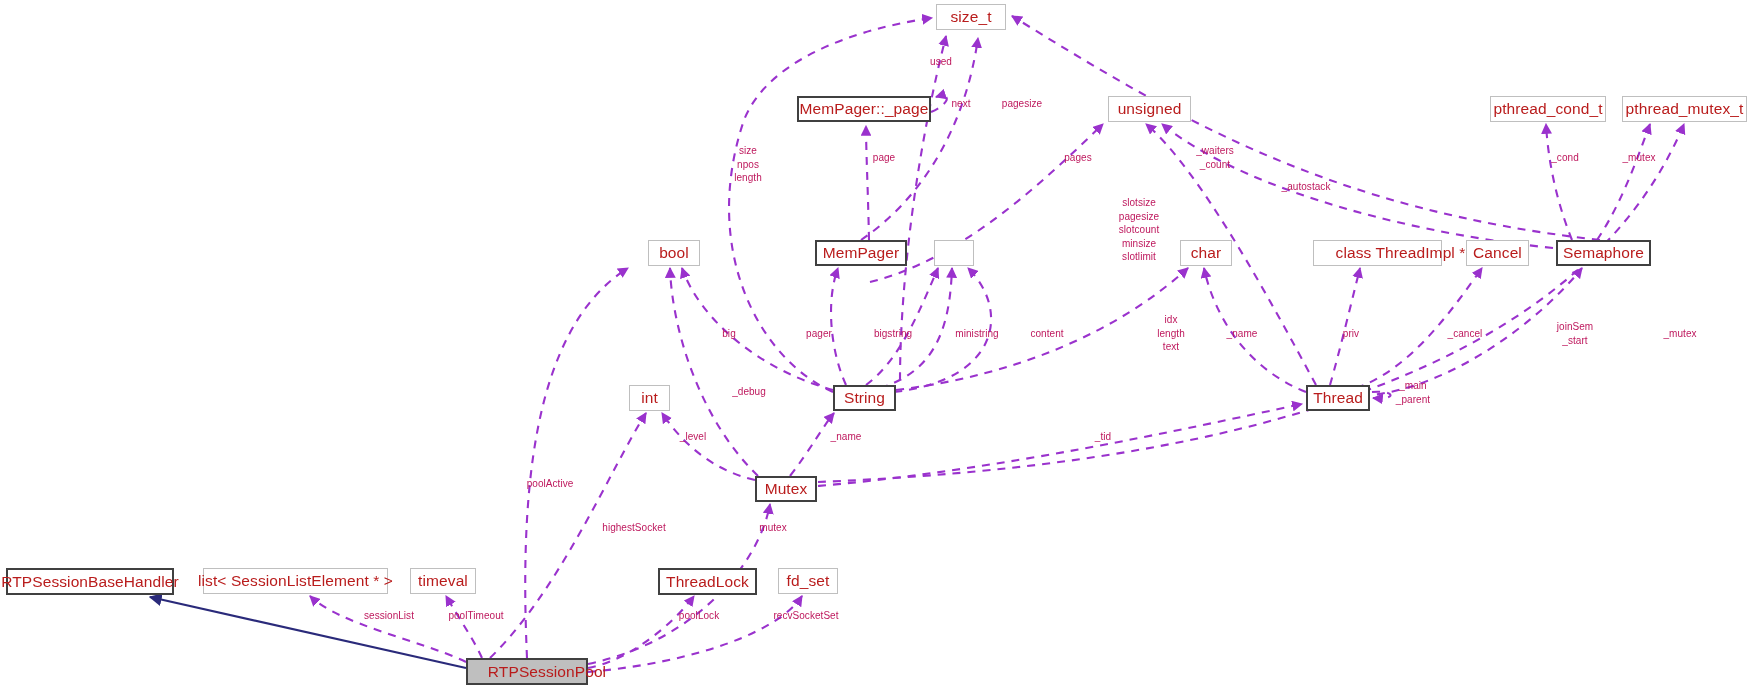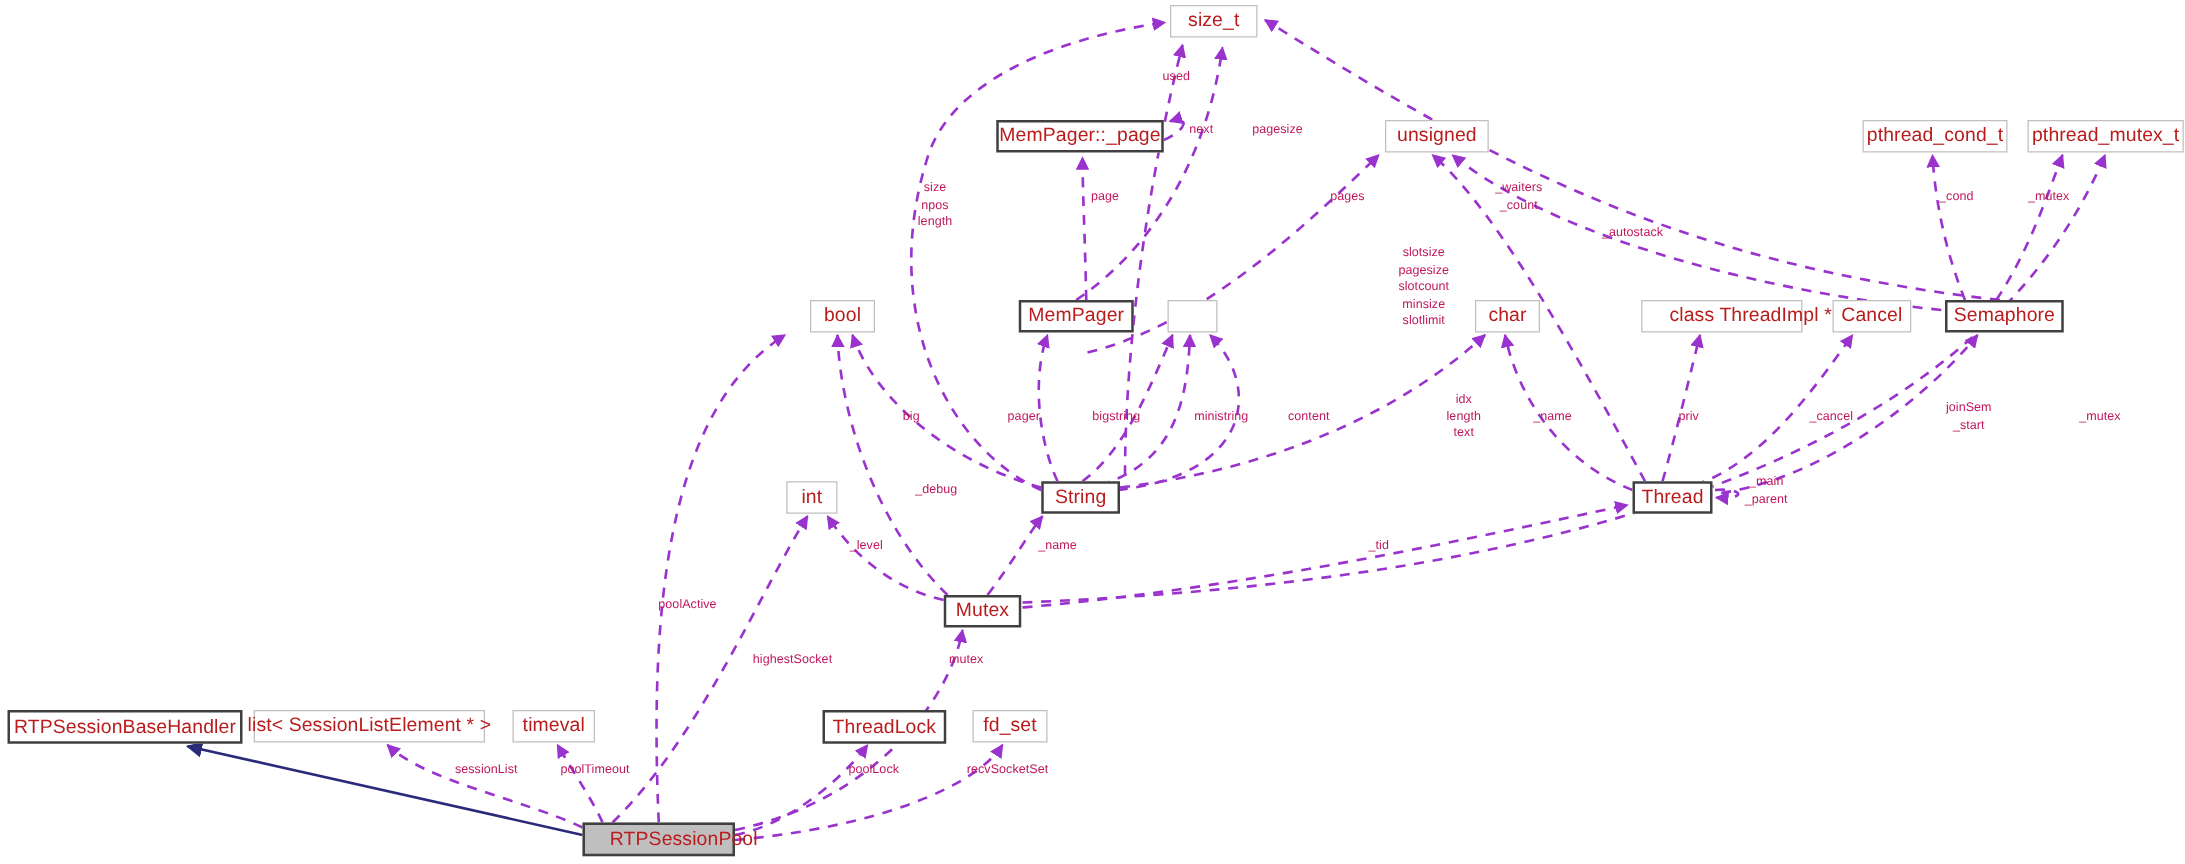--- a/index.html
+++ b/index.html
@@ -161,21 +161,21 @@
       <div class="node strong" style="left: 815px; top: 240px; width: 92px; height: 26px;">MemPager</div>
       <div class="node plain" style="left: 934px; top: 240px; width: 40px; height: 26px;"></div>
       <div class="node plain" style="left: 1180px; top: 240px; width: 52px; height: 26px;">char</div>
       <div class="node plain" style="left: 1313px; top: 240px; width: 129px; height: 26px; padding-left: 46px;">class ThreadImpl *</div>
       <div class="node plain" style="left: 1466px; top: 240px; width: 63px; height: 26px;">Cancel</div>
       <div class="node strong" style="left: 1556px; top: 240px; width: 95px; height: 26px; text-align: center;">Semaphore</div>
       <div class="node plain" style="left: 629px; top: 385px; width: 41px; height: 26px;">int</div>
       <div class="node strong" style="left: 833px; top: 385px; width: 63px; height: 26px;">String</div>
       <div class="node strong" style="left: 1306px; top: 385px; width: 64px; height: 26px;">Thread</div>
       <div class="node strong" style="left: 755px; top: 476px; width: 62px; height: 26px;">Mutex</div>
-      <div class="node strong" style="left: 6px; top: 568px; width: 188px; height: 27px;">RTPSessionBaseHandler</div>
+      <div class="node strong" style="left: 6px; top: 568px; width: 168px; height: 27px;">RTPSessionBaseHandler</div>
       <div class="node plain" style="left: 203px; top: 568px; width: 185px; height: 26px;">list&lt; SessionListElement * &gt;</div>
       <div class="node plain" style="left: 410px; top: 568px; width: 66px; height: 26px;">timeval</div>
       <div class="node strong" style="left: 658px; top: 568px; width: 99px; height: 27px;">ThreadLock</div>
       <div class="node plain" style="left: 778px; top: 568px; width: 60px; height: 26px;">fd_set</div>
       <div class="node current" style="left: 466px; top: 658px; width: 122px; height: 27px;">RTPSessionPool</div>
     </div>
   <div id="label-layer">
       <div class="edge-label" style="left: 921px; top: 55px; width: 40px;">used</div>
       <div class="edge-label" style="left: 943px; top: 97px; width: 36px;">next</div>
       <div class="edge-label" style="left: 991px; top: 97px; width: 62px;">pagesize</div>

